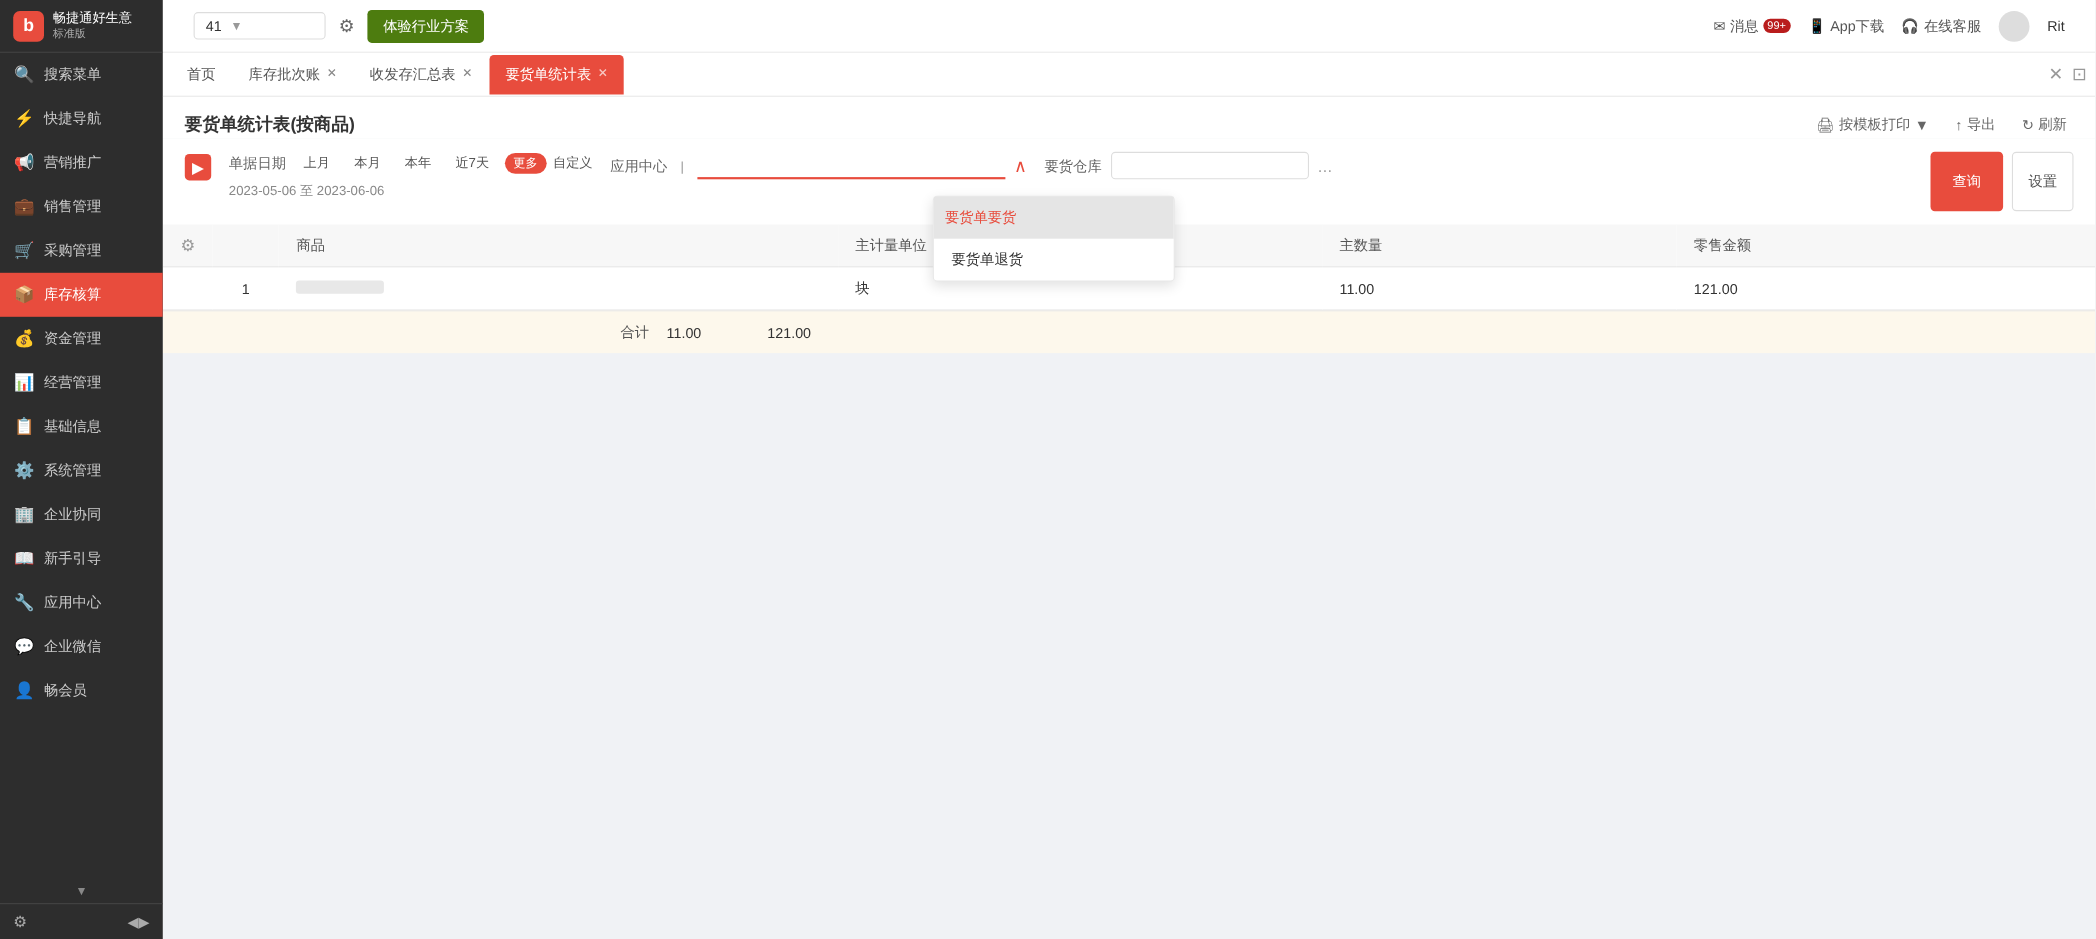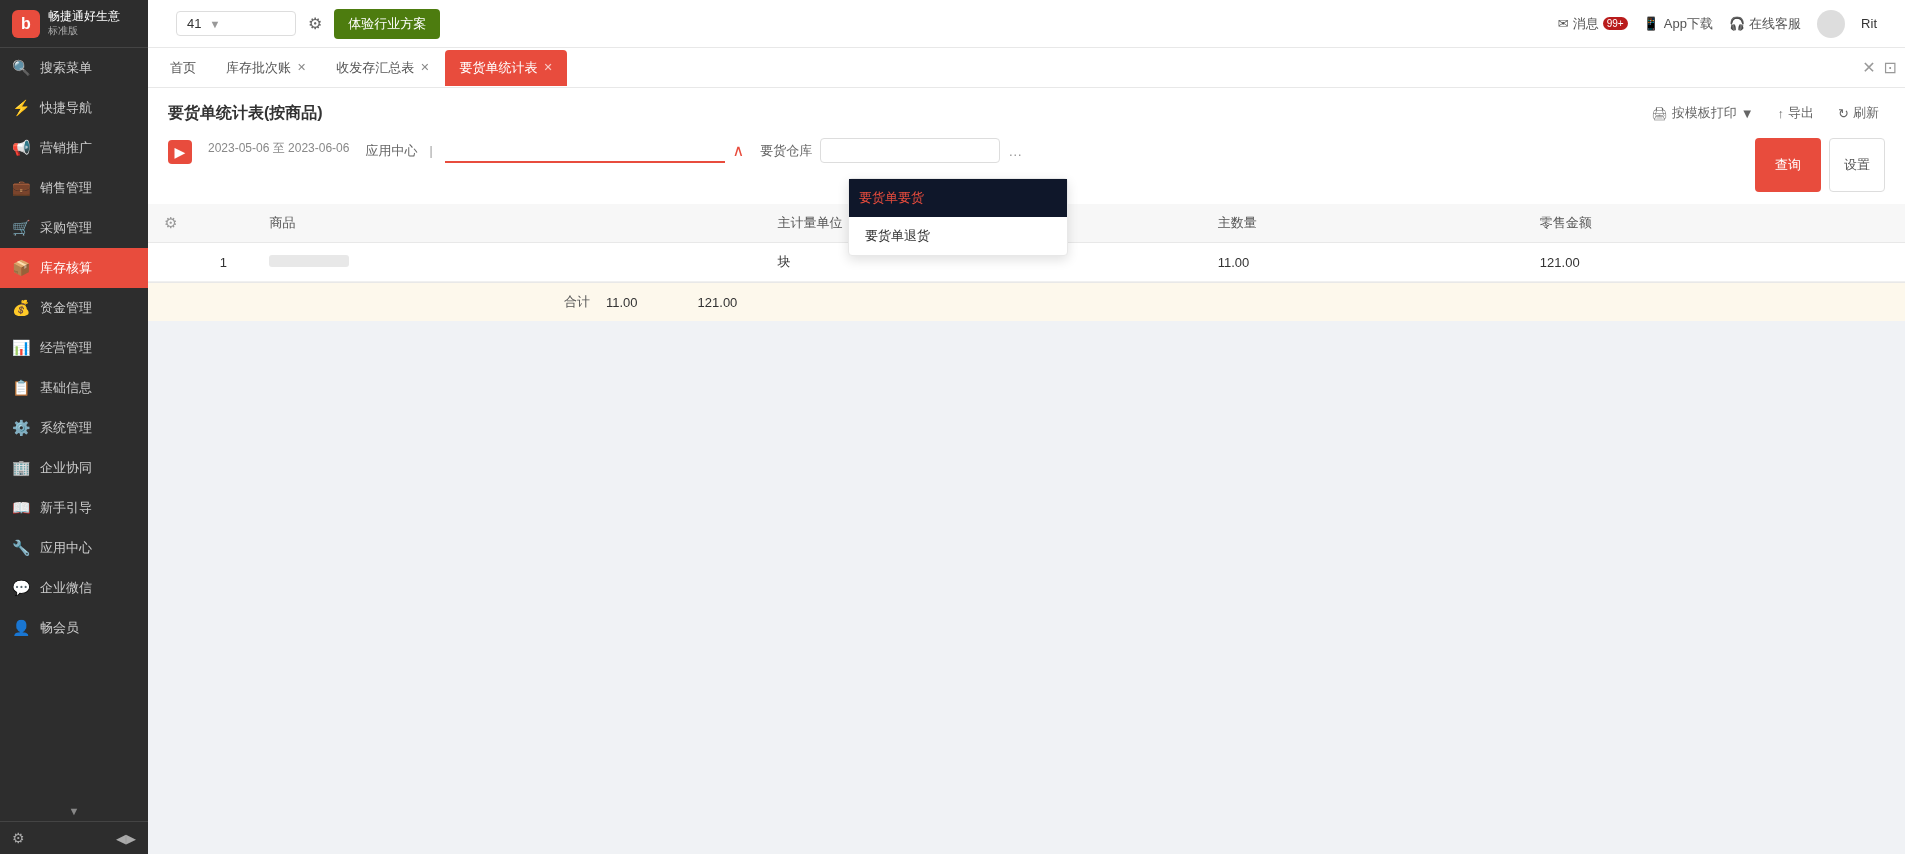--- a/index.html
+++ b/index.html
@@ -307,21 +307,21 @@
       box-shadow: 0 4px 12px rgba(0,0,0,0.12);
       z-index: 1000;
       min-width: 220px;
     }
     .dropdown-item {
       padding: 10px 16px;
       cursor: pointer;
       font-size: 13px;
       color: #333;
     }
-    .dropdown-item.selected { background: #0f172a; color: #e84c3d; padding-left: 10px; }
+    .dropdown-item.selected { background: #e5e5e5; color: #e84c3d; padding-left: 10px; }
 
     
     .table-container {
       margin: 0;
       background: #fff;
     }
     .data-table {
       width: 100%;
       border-collapse: collapse;
     }
@@ -512,20 +512,31 @@
           <span>↻</span>
           <span>刷新</span>
         </div>
       </div>
     </div>
 
     <div class="filter-area">
       <div class="filter-toggle-btn">▶</div>
 
       <div class="filter-group">
+        <div class="filter-row">
+          <span class="filter-label">单据日期</span>
+          <div class="date-shortcuts">
+            <span class="date-shortcut">上月</span>
+            <span class="date-shortcut">本月</span>
+            <span class="date-shortcut">本年</span>
+            <span class="date-shortcut">近7天</span>
+            <span class="date-shortcut more-btn">更多</span>
+            <span class="date-custom">自定义</span>
+          </div>
+        </div>
         <div class="date-range">2023-05-06 至 2023-06-06</div>
       </div>
 
       <div class="filter-type-group">
         <div class="filter-type-row">
           <span class="filter-label">应用中心</span>
           <span style="color:#999; font-size:12px; margin: 0 4px;">|</span>
           <input class="filter-type-input" value="" style="">
           <span class="filter-type-chevron">∧</span>
         </div>

